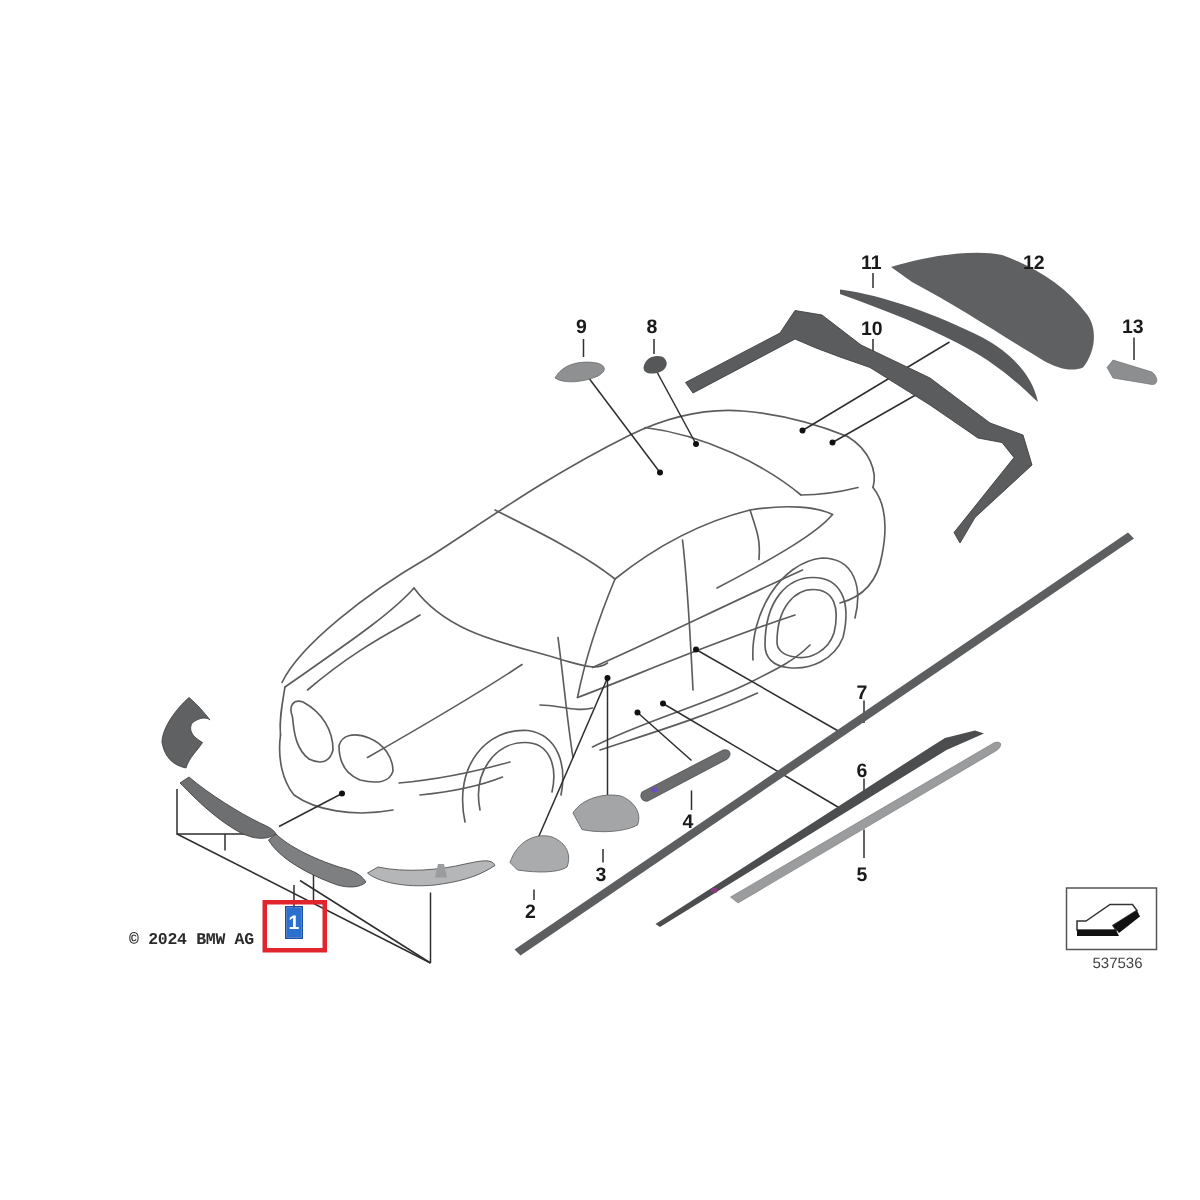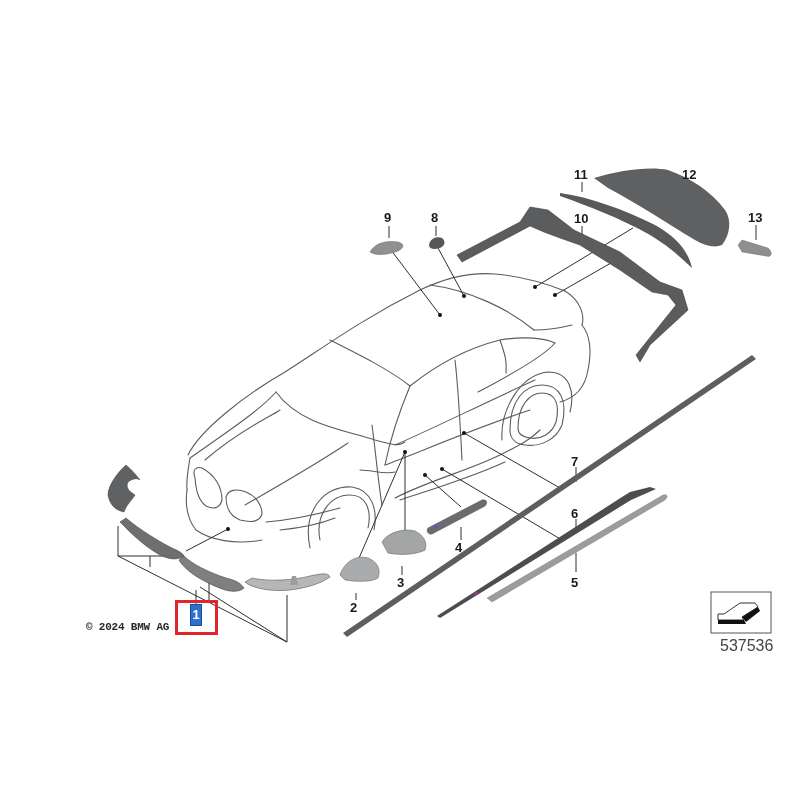--- a/index.html
+++ b/index.html
@@ -2,22 +2,22 @@
 <html><head>
   <meta charset="utf-8">
   <style>
     html, body { margin: 0; padding: 0; background: #ffffff; }
     body { width: 800px; height: 800px; overflow: hidden; position: relative;
            font-family: "Liberation Sans", sans-serif; }
     #stage { position: absolute; left: 0; top: 0; width: 800px; height: 800px; }
     .callout { font-family: "Liberation Sans", sans-serif; font-weight: bold; font-size: 13px; fill: #1a1a1a; }
     .copyright { position: absolute; left: 86px; top: 621px; font-size: 11px; font-weight: bold;
                  color: #2a2a2a; letter-spacing: -0.2px; font-family: Liberation Mono, monospace; }
-    .ref-number { position: absolute; left: 720px; top: 637px; width: 50px; text-align: left;
-                  font-size: 16px; color: #444; font-family: "Liberation Sans", sans-serif; }
+    .ref-number { position: absolute; left: 720px; top: 637px; width: 50px; text-align: center;
+                  font-size: 10px; color: #444; font-family: "Liberation Sans", sans-serif; }
     .highlight-box { position: absolute; left: 175px; top: 600px; width: 43px; height: 35px;
                      border: 3px solid #e0262c; box-sizing: border-box; }
     .highlight-label { position: absolute; left: 191px; top: 605px; width: 10px; height: 20px;
                        background: #2b6fcf; color: #fff; font-weight: bold; font-size: 13px;
                        text-align: center; line-height: 20px; outline: 1px solid #1a4fa0;
                        font-family: "Liberation Sans", sans-serif; }
   </style>
 </head>
 <body>
 

